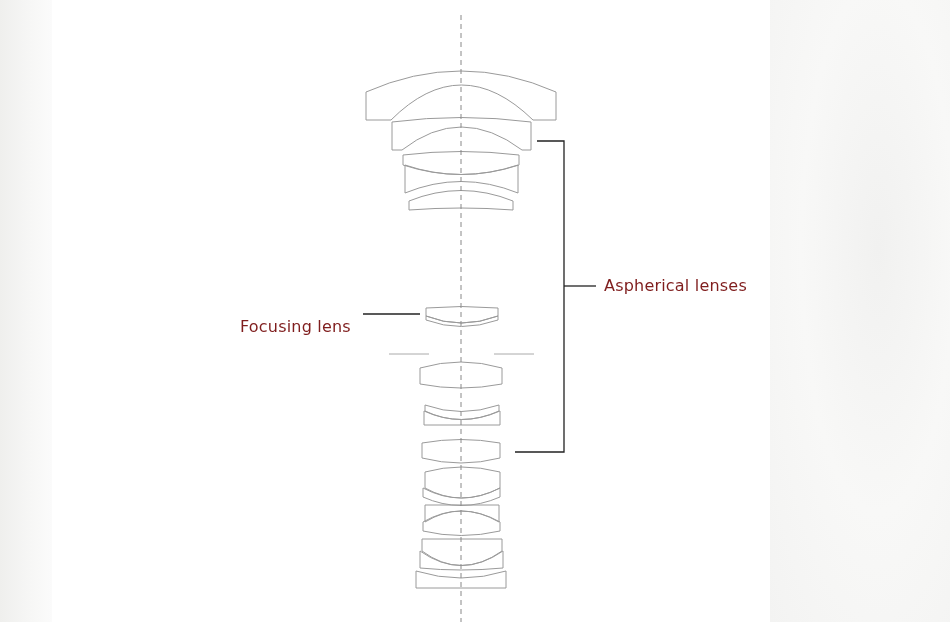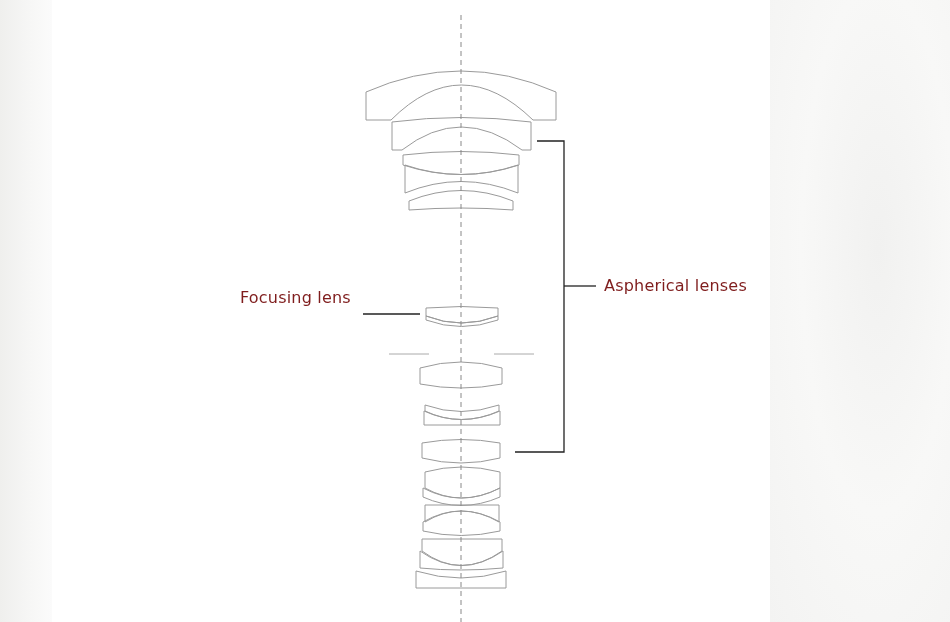--- a/index.html
+++ b/index.html
@@ -22,21 +22,21 @@
       background: #ffffff;
     }
     svg.diagram { position: absolute; left: 0; top: 0; }
     .label {
       position: absolute;
       font-size: 16px;
       color: #7f1d1d;
       letter-spacing: 0.2px;
       white-space: nowrap;
     }
-    .label-focus { left: 240px; top: 288px; }
+    .label-focus { left: 240px; top: 317px; }
     .label-asph { left: 604px; top: 276px; }
   </style>
 </head>
 <body>
 
 <div class="bg-left"></div>
 <div class="bg-right"></div>
 <div class="canvas"></div>
 
 <svg class="diagram" width="950" height="622" viewBox="0 0 950 622">

